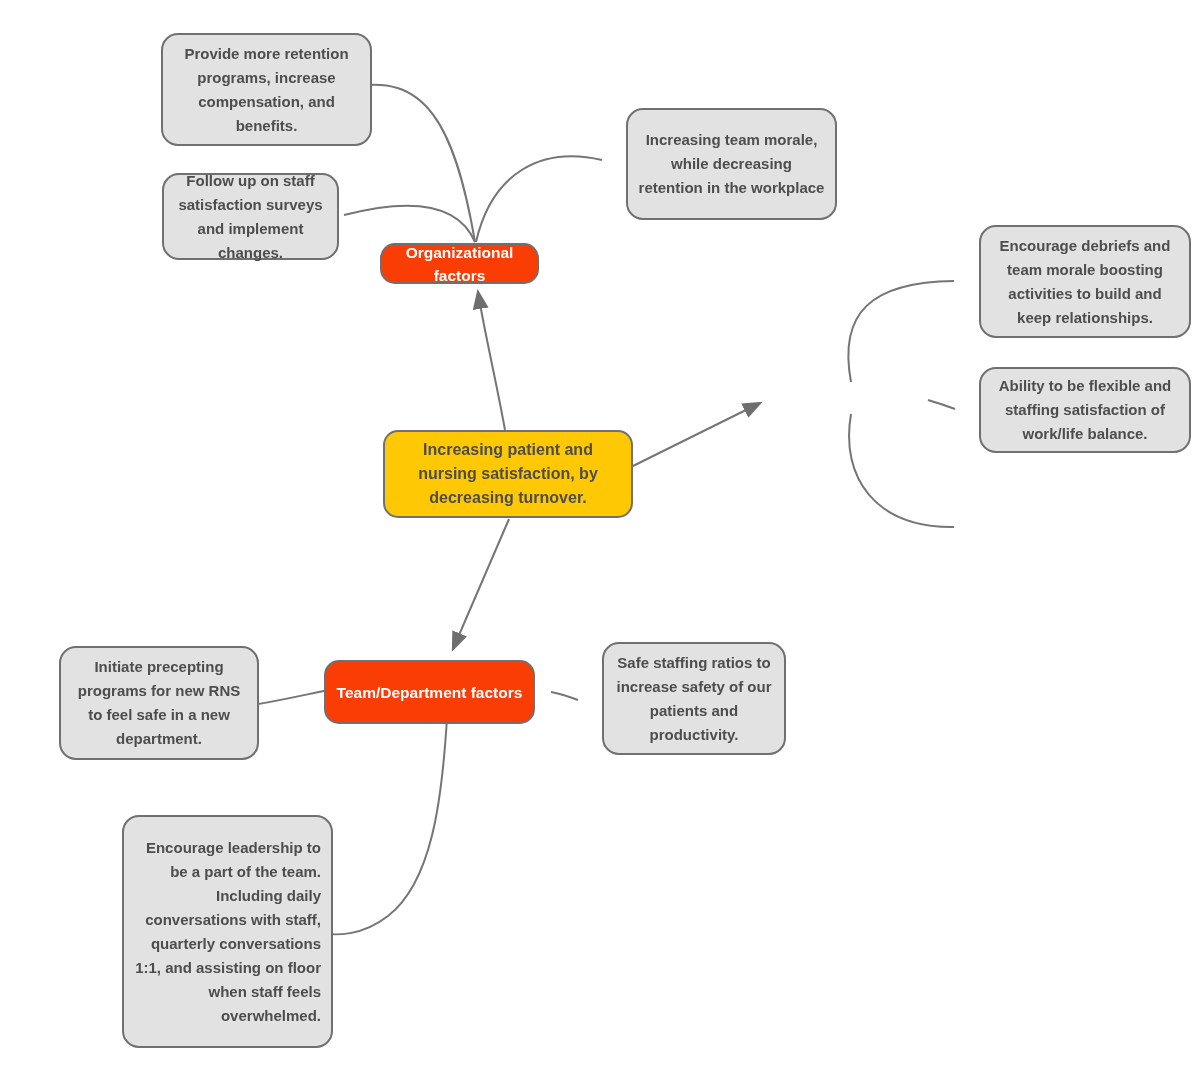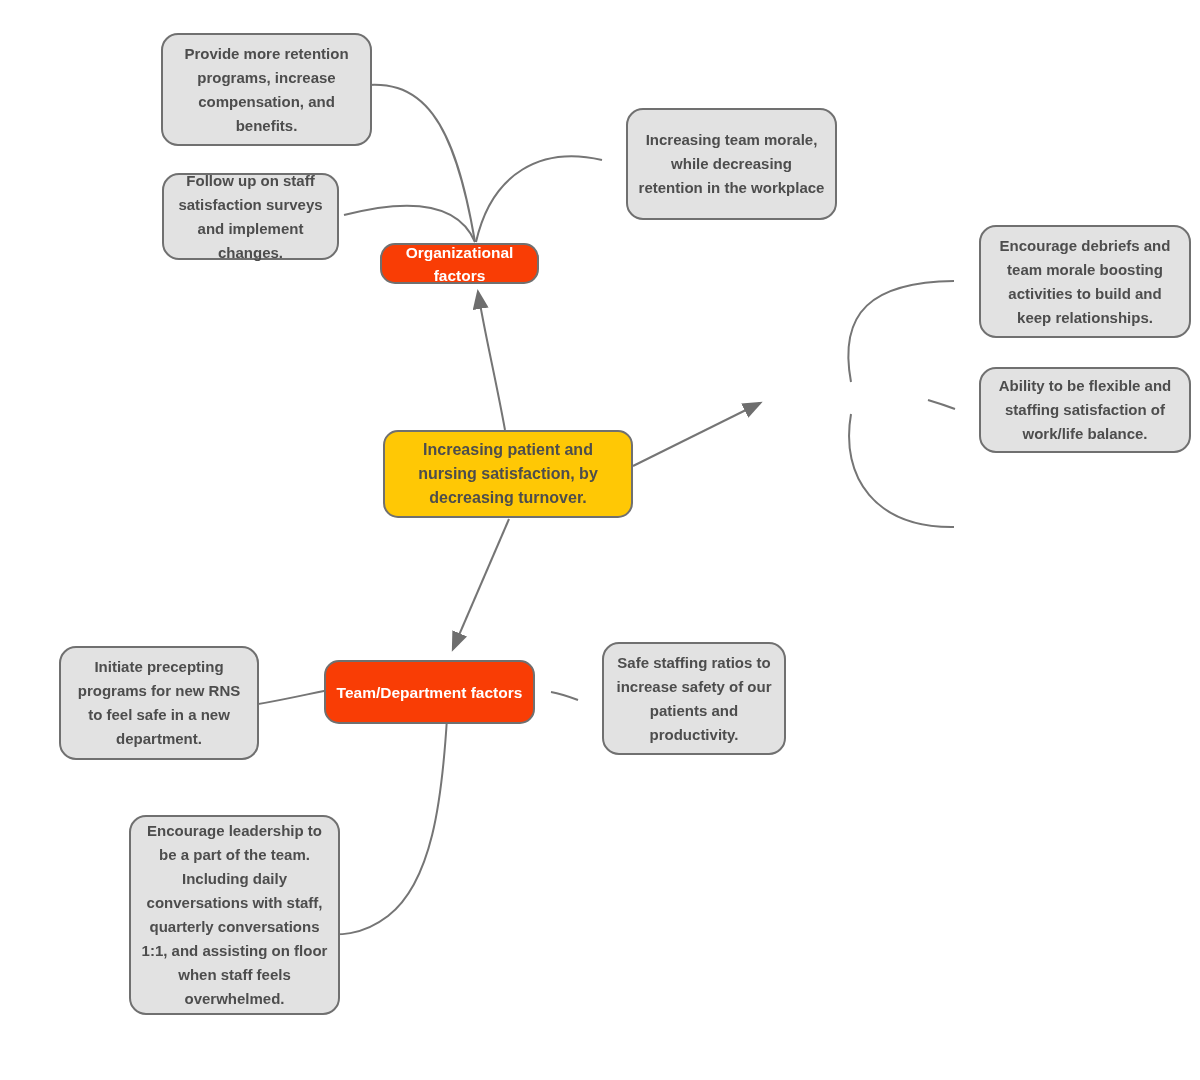--- a/index.html
+++ b/index.html
@@ -101,15 +101,15 @@
   <div class="node leaf" style="left:137px; top:33px; width:211px; height:113px;">Provide more retention programs, increase compensation, and benefits.</div>
   <div class="node leaf" style="left:138px; top:173px; width:177px; height:87px;">Follow up on staff satisfaction surveys and implement changes.</div>
   <div class="node leaf" style="left:602px; top:108px; width:211px; height:112px;">Increasing team morale, while decreasing retention in the workplace</div>
 
   <div class="node leaf" style="left:955px; top:225px; width:212px; height:113px;">Encourage debriefs and team morale boosting activities to build and keep relationships.</div>
   <div class="node leaf" style="left:955px; top:367px; width:212px; height:86px;">Ability to be flexible and staffing satisfaction of work/life balance.</div>
 
   <div class="node branch" style="left:324px; top:654px; width:211px; height:64px;margin-top:6px;">Team/Department factors</div>
   <div class="node leaf" style="left:35px; top:646px; width:200px; height:114px;">Initiate precepting programs for new RNS to feel safe in a new department.</div>
   <div class="node leaf" style="left:578px; top:642px; width:184px; height:113px;">Safe staffing ratios to increase safety of our patients and productivity.</div>
-  <div class="node leaf" style="left:105px; top:815px; width:211px; height:200px;">Encourage leadership to be a part of the team. Including daily conversations with staff, quarterly conversations 1:1, and assisting on floor when staff feels overwhelmed.</div>
+  <div class="node leaf" style="left:98px; top:815px; width:211px; height:233px;text-align:right;">Encourage leadership to be a part of the team. Including daily conversations with staff, quarterly conversations 1:1, and assisting on floor when staff feels overwhelmed.</div>
 
 </div>
 
 </body></html>

